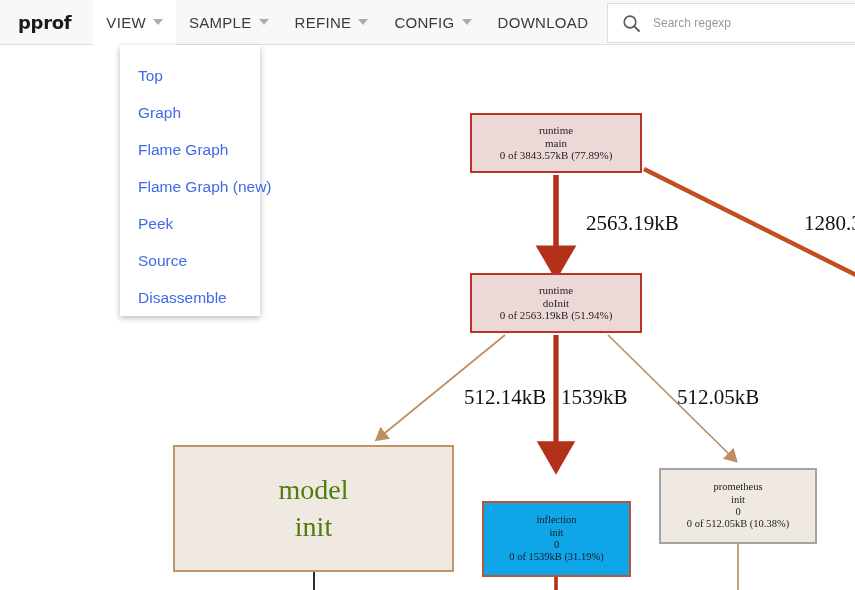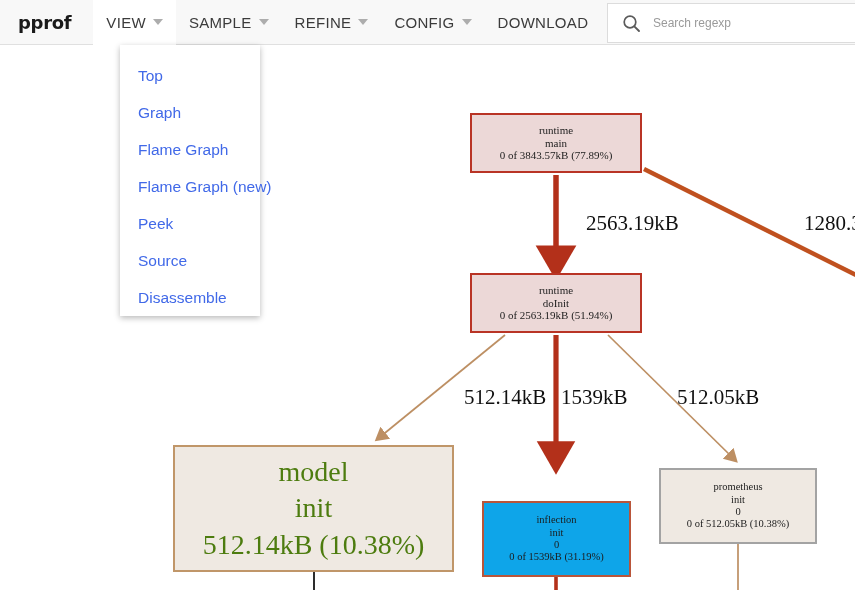--- a/index.html
+++ b/index.html
@@ -273,21 +273,20 @@
 
   <div class="gnode" id="node-runtime-doinit">
     <span class="ln">runtime</span>
     <span class="ln">doInit</span>
     <span class="ln">0 of 2563.19kB (51.94%)</span>
   </div>
 
   <div class="gnode" id="node-model-init">
     <span class="ln">model</span>
     <span class="ln">init</span>
-    <span class="ln">512.14kB (10.38%)</span>
   </div>
 
   <div class="gnode" id="node-inflection-init">
     <span class="ln">inflection</span>
     <span class="ln">init</span>
     <span class="ln">0</span>
     <span class="ln">0 of 1539kB (31.19%)</span>
   </div>
 
   <div class="gnode" id="node-prometheus-init">

